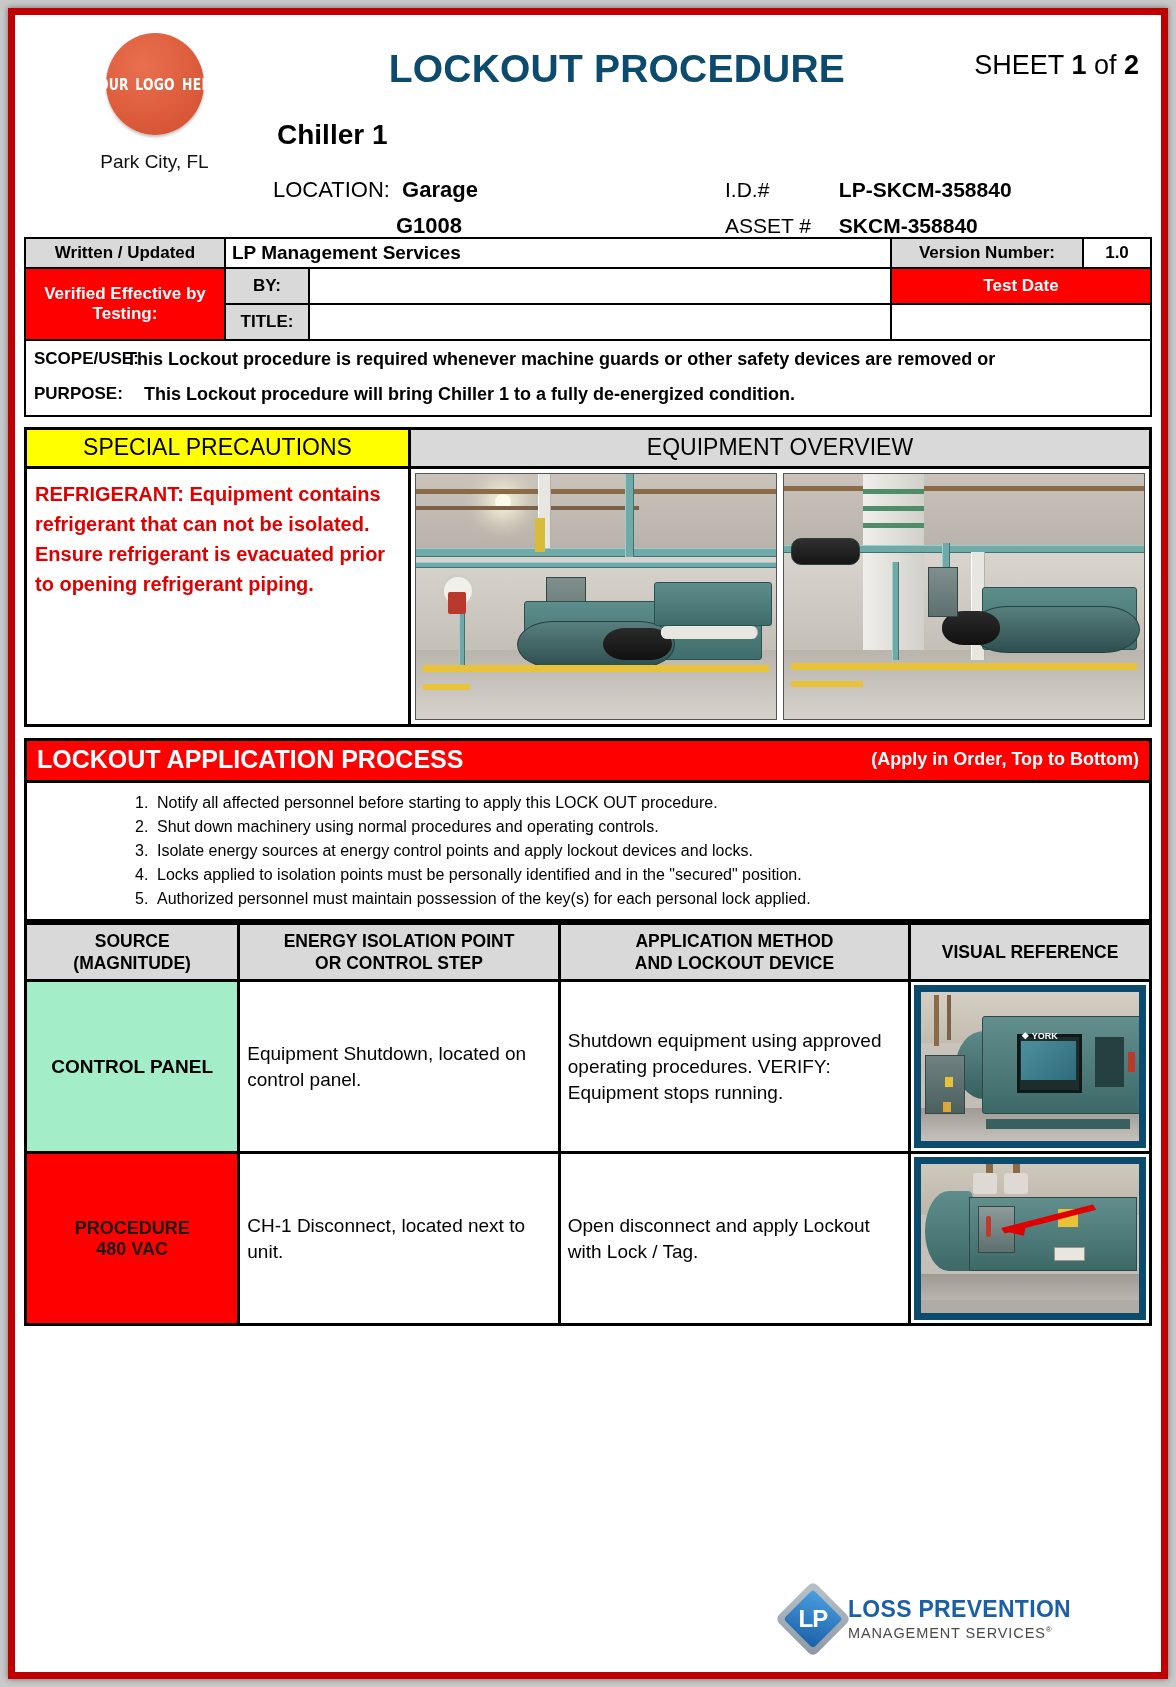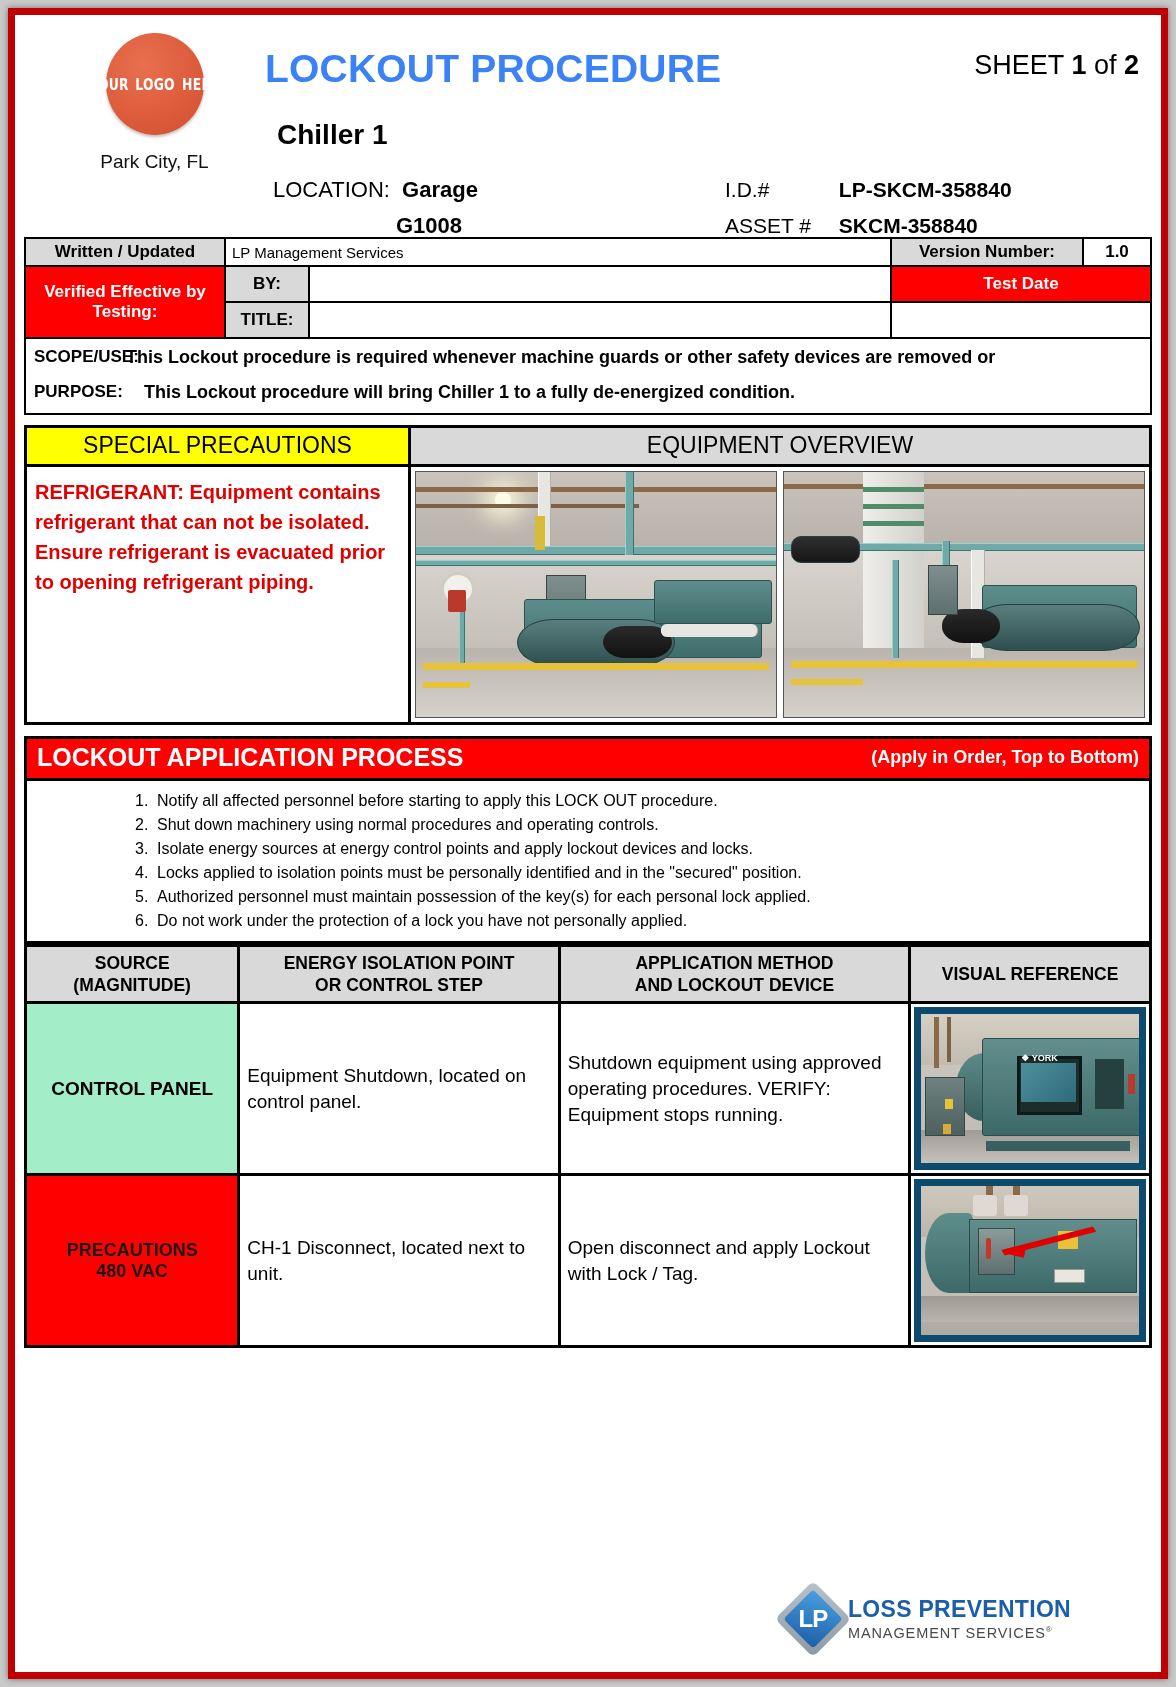--- a/index.html
+++ b/index.html
@@ -49,24 +49,24 @@
     letter-spacing: .3px;
     transform: scaleX(.86);
   }
   .logo-city {
     margin-top: 16px;
     font-size: 19px;
     color: #111;
   }
   .doc-title {
     position: absolute; left: 250px; top: 32px;
-    width: 580px; text-align: left;
+    width: 580px; text-align: right;
     font-size: 39px; font-weight: bold;
     letter-spacing: .2px;
-    color: #3b82f6;
+    color: #0c4a6e;
   }
   .sheet-of {
     position: absolute; right: 22px; top: 35px;
     font-size: 27px; color: #000;
   }
   .sheet-of b { font-weight: bold; }
   .equip-name {
     position: absolute; left: 262px; top: 104px;
     font-size: 28px; font-weight: bold; color: #000;
   }
@@ -330,21 +330,21 @@
       <colgroup>
         <col style="width:200px">
             <col style="width:84px">
             <col>
         <col style="width:192px">
             <col style="width:68px">
       </colgroup>
       <tbody>
             <tr>
         <td class="g-head">Written / Updated</td>
-        <td class="white-cell" colspan="2" style="font-weight:normal;font-size:15px">LP Management Services</td>
+        <td class="white-cell" colspan="2" style="font-weight:bold;font-size:19px">LP Management Services</td>
         <td class="vnum">Version Number:</td>
         <td class="vnumval">1.0</td>
       </tr>
       <tr>
         <td class="red-cell" rowspan="2">
           <div>Verified Effective by</div>
           <div>Testing:</div>
         </td>
         <td class="g-head">BY:</td>
         <td class="white-cell" style="height:36px"></td>
@@ -445,21 +445,20 @@
     <div class="t2">(Apply in Order, Top to Bottom)</div>
   </div>
 
   <div class="steps-box">
     <ol>
       <li><span class="num">1.</span><span>Notify all affected personnel before starting to apply this LOCK OUT procedure.</span></li>
       <li><span class="num">2.</span><span>Shut down machinery using normal procedures and operating controls.</span></li>
       <li><span class="num">3.</span><span>Isolate energy sources at energy control points and apply lockout devices and locks.</span></li>
       <li><span class="num">4.</span><span>Locks applied to isolation points must be personally identified and in the "secured" position.</span></li>
       <li><span class="num">5.</span><span>Authorized personnel must maintain possession of the key(s) for each personal lock applied.</span></li>
-      <li><span class="num">6.</span><span>Do not work under the protection of a lock you have not personally applied.</span></li>
     </ol>
   </div>
 
   <div class="proc-wrap">
     <table class="proc">
       <colgroup>
         <col style="width:193px">
             <col style="width:290px">
             <col style="width:317px">
             <col style="width:218px">
@@ -507,21 +506,21 @@
               <div class="keys"></div>
               <div class="legs"></div>
               <div style="position:absolute;right:2%;top:40%;width:7px;height:14%;background:#b93a2d;"></div>
             </div>
           </div>
         </td>
       </tr>
 
       <tr>
         <td class="src-cell src-red">
-          <div>PRECAUTIONS</div>
+          <div>PROCEDURE</div>
           <div>480 VAC</div>
         </td>
         <td class="txt-cell">CH-1 Disconnect, located next to unit.</td>
         <td class="txt-cell">Open disconnect and apply Lockout with Lock / Tag.</td>
         <td class="vis-cell">
           <div class="vis-inner">
             <div class="yk">
               <div class="wallb" style="background:linear-gradient(#cfc8bd,#bcb5aa);"></div>
               <div class="flr" style="height:26%;"></div>
               <div class="conduit" style="position:absolute;left:30%;top:0;width:7px;height:16%;background:#8b6a4a;"></div>

